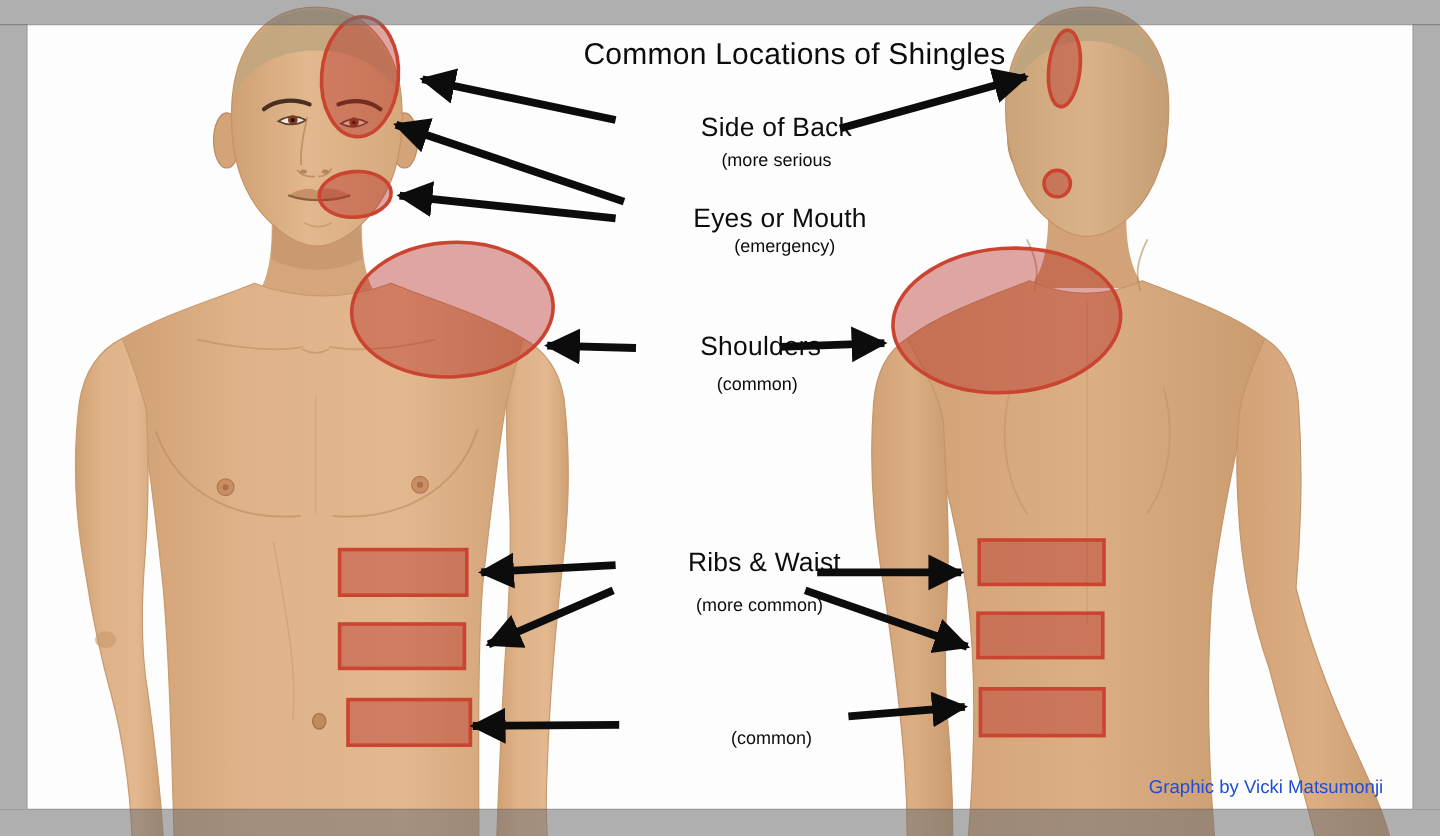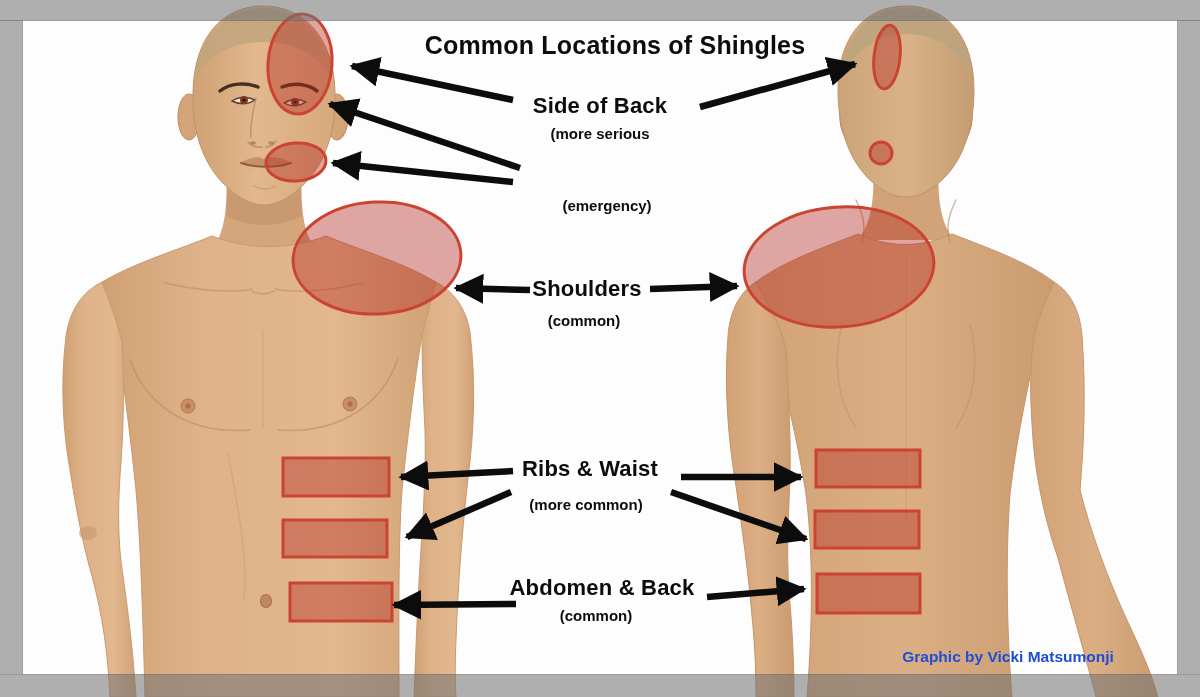--- a/index.html
+++ b/index.html
@@ -1,20 +1,20 @@
 <!DOCTYPE html>
 <html><head>
 <meta charset="utf-8">
 <style>
   html,body{margin:0;padding:0;background:#888;}
   .stage{position:relative;width:1200px;height:697px;background:#fdfdfd;overflow:hidden;
          font-family:"Liberation Sans",sans-serif;}
   svg.art{position:absolute;left:0;top:0;z-index:1;display:block;}
-  .lbl{position:absolute;z-index:2;transform:translateX(-50%);font-weight:bold;
-       color:#0c0c0c;white-space:nowrap;line-height:1;}
+  .lbl{position:absolute;z-index:2;transform:translateX(-50%);font-weight:normal;
+       color:#0c0c0c;white-space:nowrap;line-height:1;margin-left:47px;}
   .lbl.big{font-size:22px;letter-spacing:0.2px;}
   .lbl.small{font-size:15px;}
   .lbl.title{font-size:25px;letter-spacing:0.2px;}
   .lbl.credit{font-size:15.5px;color:#1d4ed8;}
   .frame{position:absolute;z-index:3;background:rgba(114,114,116,0.56);}
   .frame.top{left:0;top:0;width:1200px;height:20px;border-bottom:1px solid rgba(60,60,60,0.15);}
   .frame.bottom{left:0;top:674px;width:1200px;height:23px;border-top:1px solid rgba(60,60,60,0.18);}
   .frame.left{left:0;top:20px;width:22px;height:654px;border-right:1px solid rgba(60,60,60,0.12);}
   .frame.right{left:1177px;top:20px;width:23px;height:654px;border-left:1px solid rgba(60,60,60,0.12);}
   .hl{stroke:#cb4431;stroke-width:3;}
@@ -222,26 +222,26 @@
       <line class="arrow" marker-end="url(#ah)" x1="511" y1="492" x2="407" y2="537"></line>
       <line class="arrow" marker-end="url(#ah)" x1="671" y1="492" x2="806" y2="539"></line>
       <line class="arrow" marker-end="url(#ah)" x1="516" y1="604" x2="394" y2="605"></line>
       <line class="arrow" marker-end="url(#ah)" x1="707" y1="597" x2="804" y2="589"></line>
     </g>
   </svg>
 
   <div class="lbl title" style="left:615px;top:33px;">Common Locations of Shingles</div>
   <div class="lbl big" style="left:600px;top:95px;">Side of Back</div>
   <div class="lbl small" style="left:600px;top:126px;">(more serious</div>
+  <div class="lbl big" style="left:603px;top:171px;">Eyes or Mouth</div>
   <div class="lbl small" style="left:607px;top:198px;">(emergency)</div>
   <div class="lbl big" style="left:587px;top:278px;">Shoulders</div>
   <div class="lbl small" style="left:584px;top:313px;">(common)</div>
   <div class="lbl big" style="left:590px;top:458px;text-align:right;">Ribs &amp; Waist</div>
   <div class="lbl small" style="left:586px;top:497px;">(more common)</div>
-  <div class="lbl big" style="left:602px;top:577px;">Abdomen &amp; Back</div>
   <div class="lbl small" style="left:596px;top:608px;">(common)</div>
   <div class="lbl credit" style="left:1008px;top:649px;">Graphic by Vicki Matsumonji</div>
 
   <div class="frame top"></div>
   <div class="frame bottom"></div>
   <div class="frame left"></div>
   <div class="frame right"></div>
 </div>
 
 </body></html>

